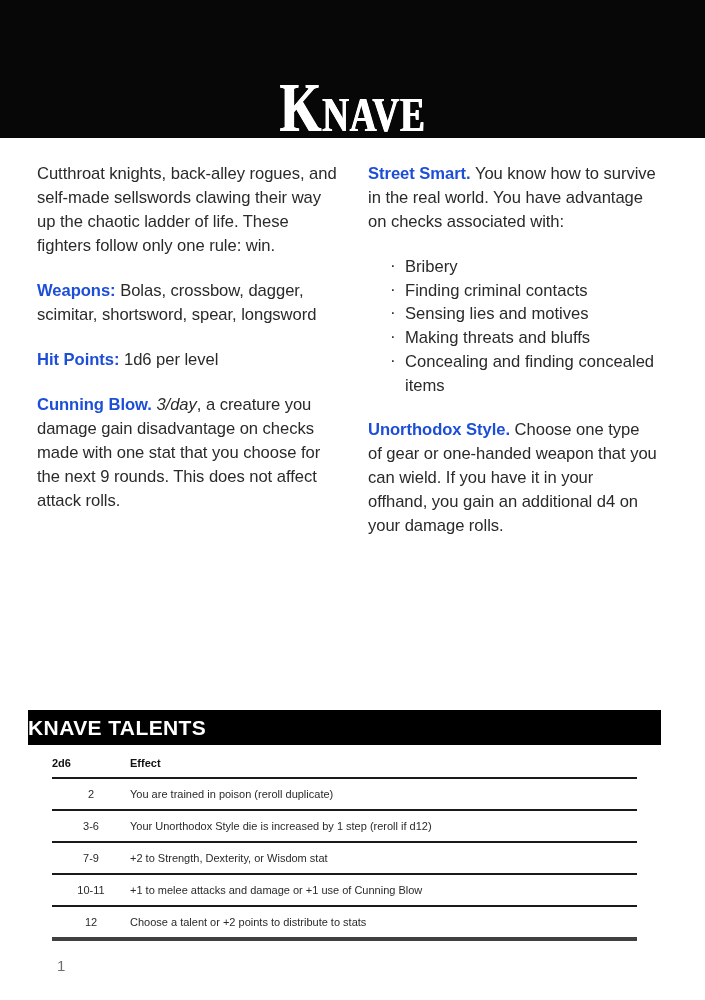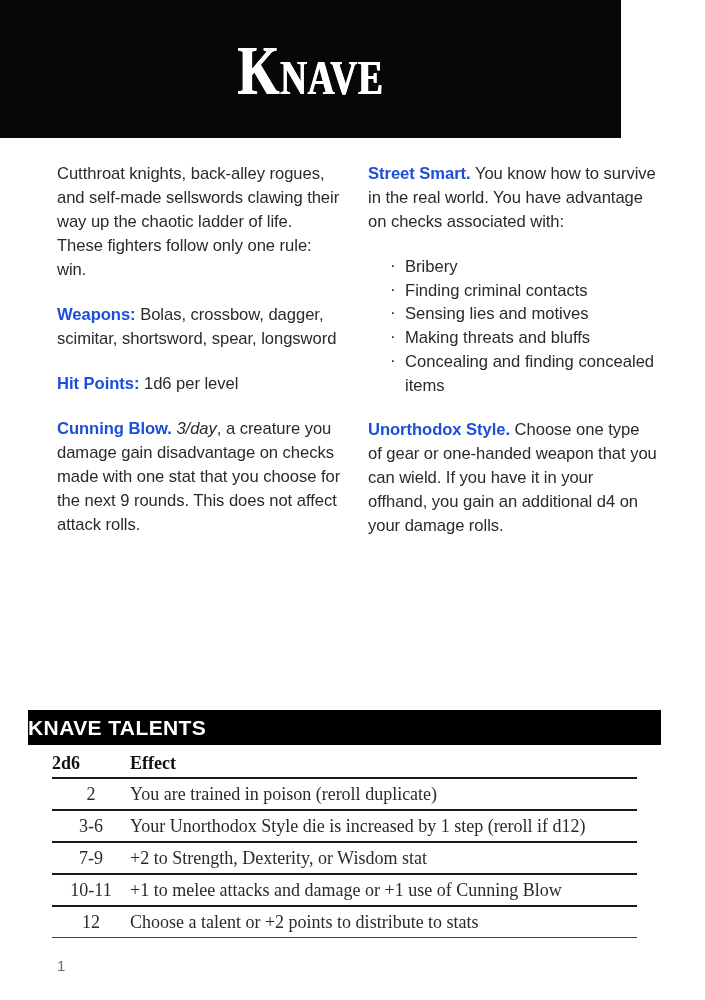--- a/index.html
+++ b/index.html
@@ -14,25 +14,25 @@
     color: #2a2a2a;
     overflow: hidden;
     position: relative;
   }
 
   
   .header-band {
     position: absolute;
     left: 0;
     top: 0;
-    width: 621px;
+    width: 705px;
     height: 138px;
     background: #070707;
     display: flex;
-    align-items: center;
+    align-items: flex-end;
     justify-content: center;
   }
   .title {
     font-family: "Liberation Serif", "DejaVu Serif", serif;
     color: #ffffff;
     font-size: 62px;
     line-height: 1;
     font-weight: bold;
     font-variant: small-caps;
     letter-spacing: 1px;
@@ -51,21 +51,21 @@
     left: 0;
     top: 138px;
     width: 705px;
     display: flex;
   }
   .col {
     box-sizing: border-box;
   }
   .col-left {
     width: 360px;
-    padding: 24px 18px 0 57px;
+    padding: 24px 18px 0 37px;
   }
   .col-right {
     width: 345px;
     padding: 24px 48px 0 8px;
   }
 
   p.block {
     margin: 0 0 21px 0;
     font-size: 16.6px;
     line-height: 24px;
@@ -124,23 +124,22 @@
   table.talents-table {
     border-collapse: collapse;
     width: 585px;
     margin-left: 24px;
     margin-top: 4px;
     table-layout: fixed;
   }
   table.talents-table th,
   table.talents-table td {
     padding: 0;
-    font-size: 18px;
+    font-size: 11px;
     color: #2a2a2a;
-    font-family: Liberation Serif, serif;
   }
   table.talents-table th {
     font-weight: bold;
     color: #111111;
     height: 28px;
     vertical-align: middle;
     text-align: left;
   }
   .c-roll { width: 78px; }
   th.c-roll { padding-left: 16px; }
@@ -152,21 +151,21 @@
   th.c-eff { padding-left: 22px; }
   td.c-eff {
     padding-left: 22px;
     height: 30px;
     vertical-align: middle;
   }
   table.talents-table tbody tr {
     border-top: 2px solid #1a1a1a;
   }
   table.talents-table tbody tr:last-child {
-    border-bottom: 1px solid #404040;
+    border-bottom: 4px solid #404040;
     margin-top: 32px;
   }
 
   
   .page-number {
     position: absolute;
     left: 57px;
     top: 957px;
     font-size: 15px;
     color: #6d6d6d;

